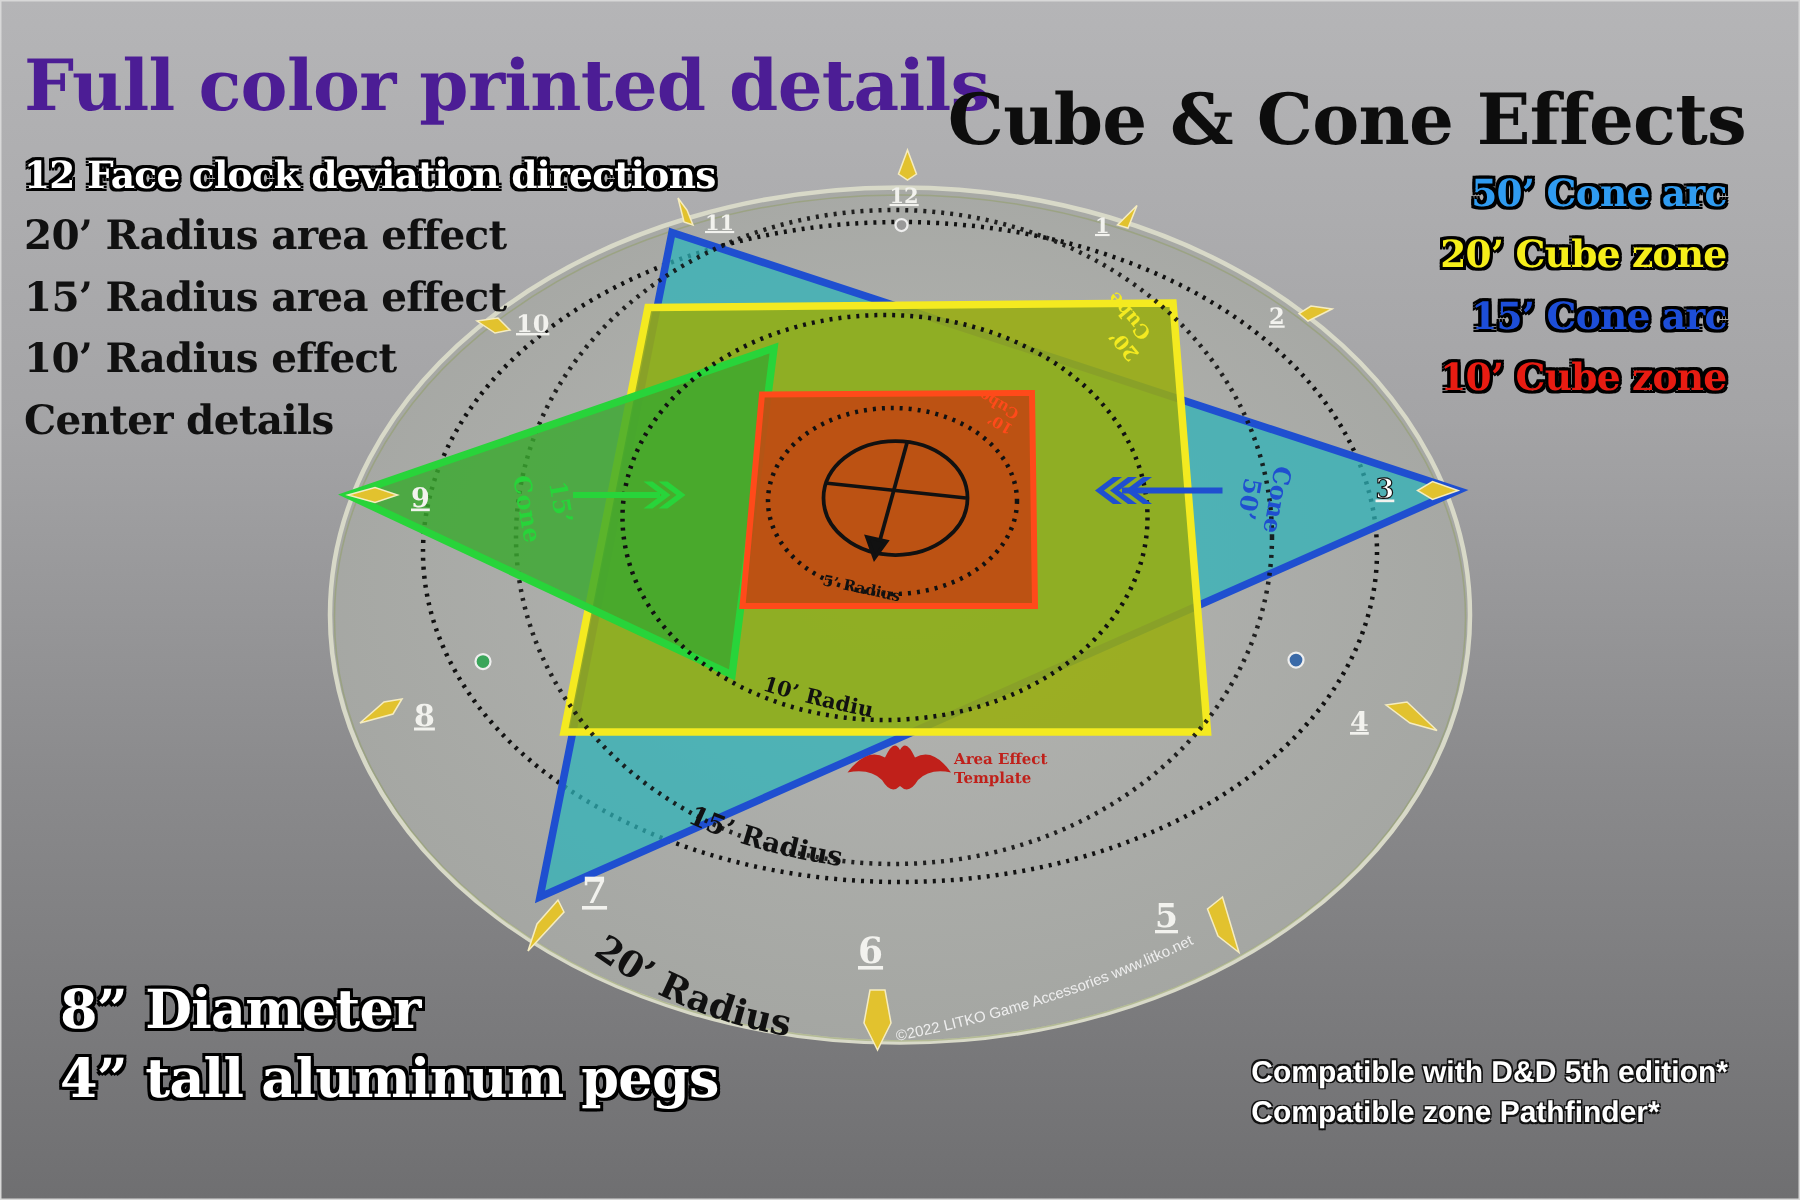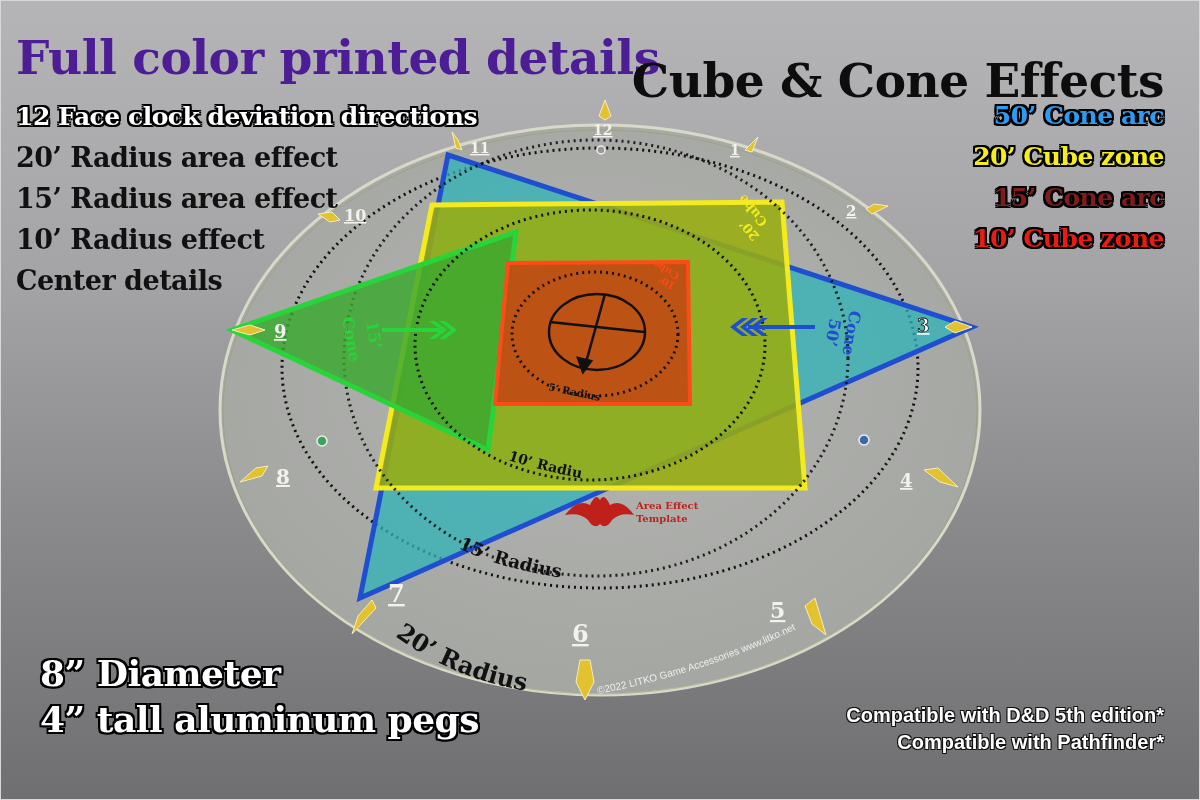--- a/index.html
+++ b/index.html
@@ -15,33 +15,33 @@
   .title-left { position: absolute; left: 16px; top: 30px; font-size: 47px; color: #4c1d95; }
   .title-right { position: absolute; right: 36px; top: 30px; font-size: 47px; color: #0d0d0d; margin-top: 23px; }
 
   .features { position: absolute; left: 16px; top: 96px; margin: 0; padding: 0; list-style: none; }
   .features li { font-size: 27px; line-height: 41px; color: #111; white-space: nowrap; }
   .features li.white {
     color: #fff; font-size: 25px;
     text-shadow: -2px -2px 0 #000, 2px -2px 0 #000, -2px 2px 0 #000, 2px 2px 0 #000, 0 2px 0 #000, 0 -2px 0 #000, 2px 0 0 #000, -2px 0 0 #000;
   }
 
-  .legend { position: absolute; right: 36px; top: 95px; margin: 0; padding: 0; list-style: none; text-align: right; }
+  .legend { position: absolute; right: 36px; top: 95px; margin: 13px; padding: 0; list-style: none; text-align: right; }
   .legend li {
     font-size: 25px; line-height: 41px; white-space: nowrap;
     text-shadow: -2px -2px 0 #000, 2px -2px 0 #000, -2px 2px 0 #000, 2px 2px 0 #000, 0 2px 0 #000, 0 -2px 0 #000, 2px 0 0 #000, -2px 0 0 #000;
   }
 
   .specs { position: absolute; left: 40px; top: 650px; margin: 0; padding: 0; list-style: none; }
   .specs li {
     font-size: 36px; line-height: 46px; color: #fff; white-space: nowrap;
     text-shadow: -2px -2px 0 #000, 2px -2px 0 #000, -2px 2px 0 #000, 2px 2px 0 #000, 0 2px 0 #000, 0 -2px 0 #000, 2px 0 0 #000, -2px 0 0 #000;
   }
 
-  .compat { position: absolute; right: 36px; top: 702px; margin: 0; padding: 0; list-style: none; text-align: right; }
+  .compat { position: absolute; right: 48px; top: 702px; margin: 0; padding: 0; list-style: none; }
   .compat li {
     font-family: "Liberation Sans", sans-serif; font-weight: bold; font-size: 20px; line-height: 27px; color: #fff;
     text-shadow: -1px -1px 0 #111, 1px -1px 0 #111, -1px 1px 0 #111, 1px 1px 0 #111;
   }
 </style>
 </head>
 <body>
 
 <div class="frame"></div>
 
@@ -174,25 +174,25 @@
   <li class="white">12 Face clock deviation directions</li>
   <li>20’ Radius area effect</li>
   <li>15’ Radius area effect</li>
   <li>10’ Radius effect</li>
   <li>Center details</li>
 </ul>
 
 <ul class="gothic legend">
   <li style="color:#2f9bf0">50’ Cone arc</li>
   <li style="color:#f5ee1a">20’ Cube zone</li>
-  <li style="color:#7f1d1d">15’ Cone arc</li>
+  <li style="color:#1d4ed8">15’ Cone arc</li>
   <li style="color:#e81c12">10’ Cube zone</li>
 </ul>
 
 <ul class="gothic specs">
   <li>8” Diameter</li>
   <li>4” tall aluminum pegs</li>
 </ul>
 
 <ul class="compat">
   <li>Compatible with D&amp;D 5th edition*</li>
-  <li>Compatible with Pathfinder*</li>
+  <li>Compatible zone Pathfinder*</li>
 </ul>
 
 </body></html>

